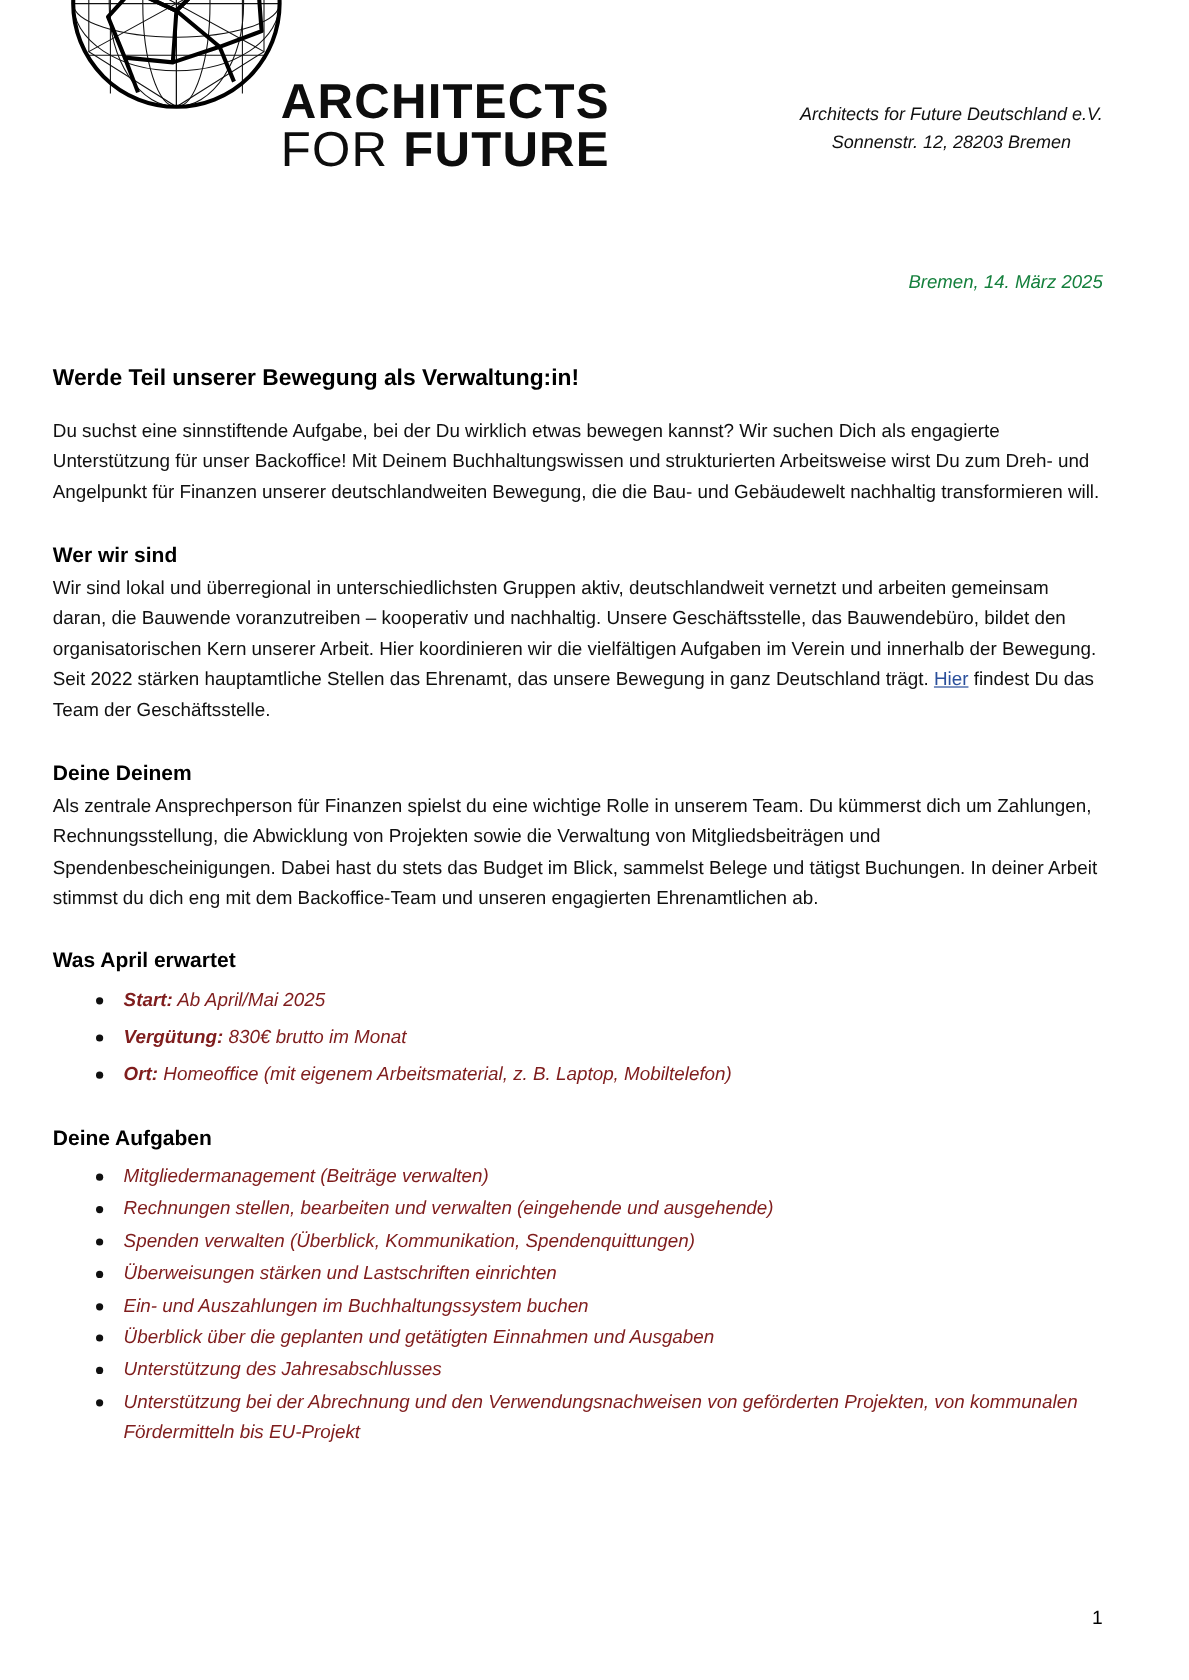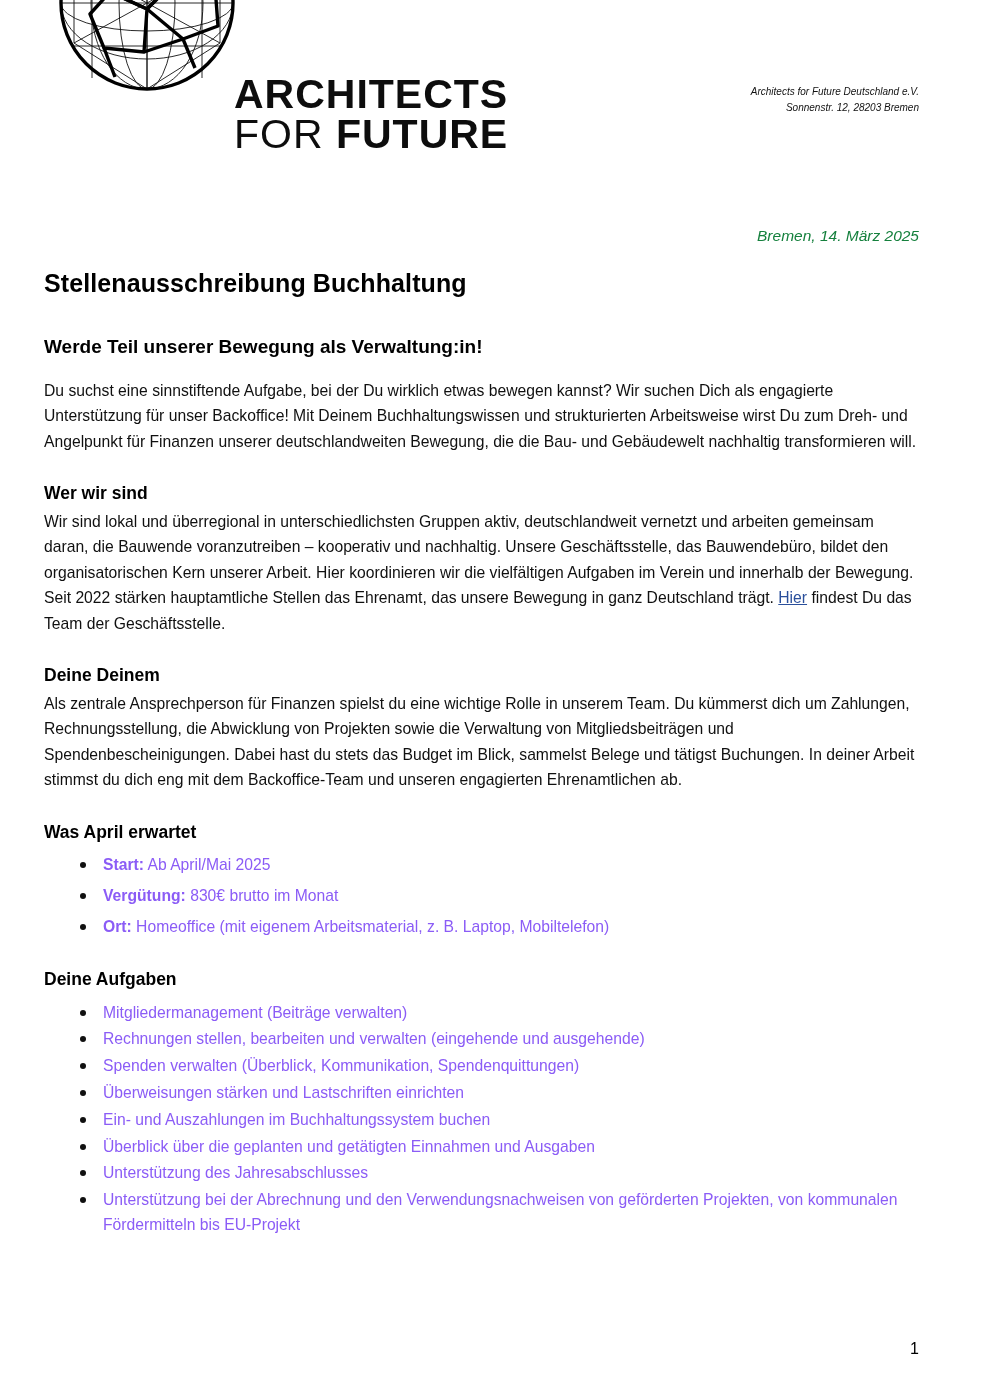--- a/index.html
+++ b/index.html
@@ -34,21 +34,21 @@
   .logo-globe {
     position: absolute;
     left: 8px;
     top: 0;
     width: 190px;
     height: 190px;
   }
   .logo-wordmark {
     position: absolute;
     left: 190px;
-    top: 168px;
+    top: 158px;
     line-height: 0.92;
     letter-spacing: 0.5px;
   }
   .wm-line1 {
     font-size: 41px;
     font-weight: bold;
     letter-spacing: 1px;
     color: #0d0d0d;
     white-space: nowrap;
   }
@@ -59,23 +59,23 @@
     white-space: nowrap;
     margin-top: 2px;
   }
   .wm-light { font-weight: 300; }
   .wm-bold  { font-weight: bold; }
 
   .org-address {
     position: absolute;
     right: 72px;
     top: 84px;
-    text-align: right;
+    text-align: center;
     font-style: italic;
-    font-size: 10px;
+    font-size: 15px;
     line-height: 1.55;
     color: #111111;
   }
 
   
   .date-line {
     position: absolute;
     right: 72px;
     top: 227px;
     font-size: 15.5px;
@@ -128,21 +128,22 @@
     list-style: none;
     margin: 10px 0 0 0;
     padding: 0;
   }
   ul.bullets li {
     position: relative;
     padding-left: 59px;
     font-size: 15.7px;
     line-height: 1.58;
     margin-bottom: 2px;
-    color: #8b5cf6;
+    color: #7f1d1d;
+    font-style: italic;
   }
   ul.bullets li::before {
     content: "";
     position: absolute;
     left: 36px;
     top: 9px;
     width: 6px;
     height: 6px;
     border-radius: 50%;
     background: #101010;
@@ -199,21 +200,20 @@
     <div class="org-address">
       <div>Architects for Future Deutschland e.V.</div>
       <div>Sonnenstr. 12, 28203 Bremen</div>
     </div>
   </div>
 
   <div class="date-line">Bremen, 14. März 2025</div>
 
   <div class="content">
 
-    <h1 class="doc-title">Stellenausschreibung Buchhaltung</h1>
 
     <h2 class="sub-title">Werde Teil unserer Bewegung als Verwaltung:in!</h2>
 
     <p class="body">Du suchst eine sinnstiftende Aufgabe, bei der Du wirklich etwas bewegen kannst? Wir suchen Dich als engagierte Unterstützung für unser Backoffice! Mit Deinem Buchhaltungswissen und strukturierten Arbeitsweise wirst Du zum Dreh- und Angelpunkt für Finanzen unserer deutschlandweiten Bewegung, die die Bau- und Gebäudewelt nachhaltig transformieren will.</p>
 
     <h3 class="sec-head">Wer wir sind</h3>
     <p class="body tight"><span>Wir sind lokal und überregional in unterschiedlichsten Gruppen aktiv, deutschlandweit vernetzt und arbeiten gemeinsam daran, die Bauwende voranzutreiben – kooperativ und nachhaltig. Unsere Geschäftsstelle, das Bauwendebüro, bildet den organisatorischen Kern unserer Arbeit. Hier koordinieren wir die vielfältigen Aufgaben im Verein und innerhalb der Bewegung. Seit 2022 stärken hauptamtliche Stellen das Ehrenamt, das unsere Bewegung in ganz Deutschland trägt. </span><a class="inline-link" href="#">Hier</a><span> findest Du das Team der Geschäftsstelle.</span></p>
 
     <h3 class="sec-head">Deine Deinem</h3>
     <p class="body tight">Als zentrale Ansprechperson für Finanzen spielst du eine wichtige Rolle in unserem Team. Du kümmerst dich um Zahlungen, Rechnungsstellung, die Abwicklung von Projekten sowie die Verwaltung von Mitgliedsbeiträgen und Spendenbescheinigungen. Dabei hast du stets das Budget im Blick, sammelst Belege und tätigst Buchungen. In deiner Arbeit stimmst du dich eng mit dem Backoffice-Team und unseren engagierten Ehrenamtlichen ab.</p>

